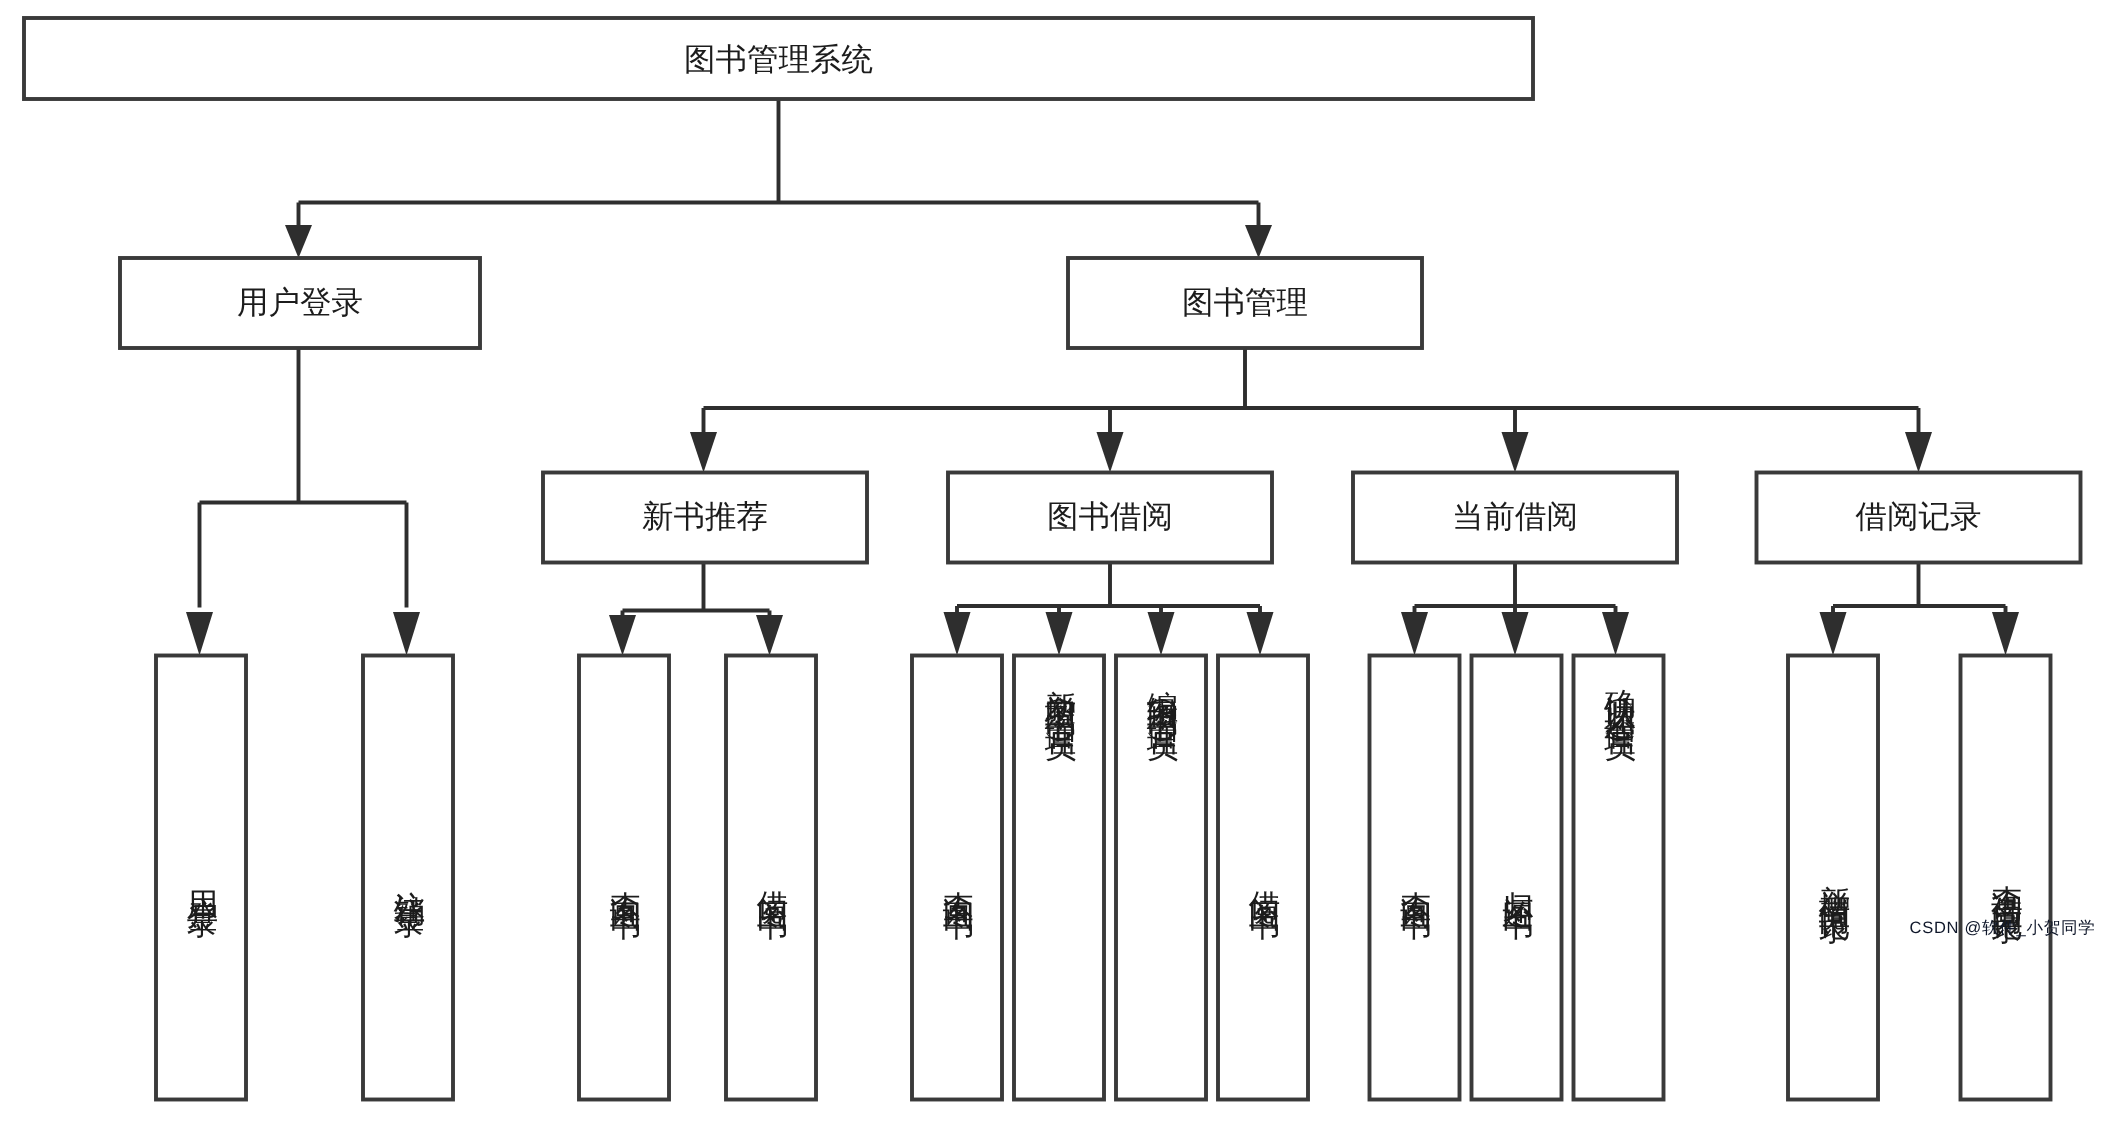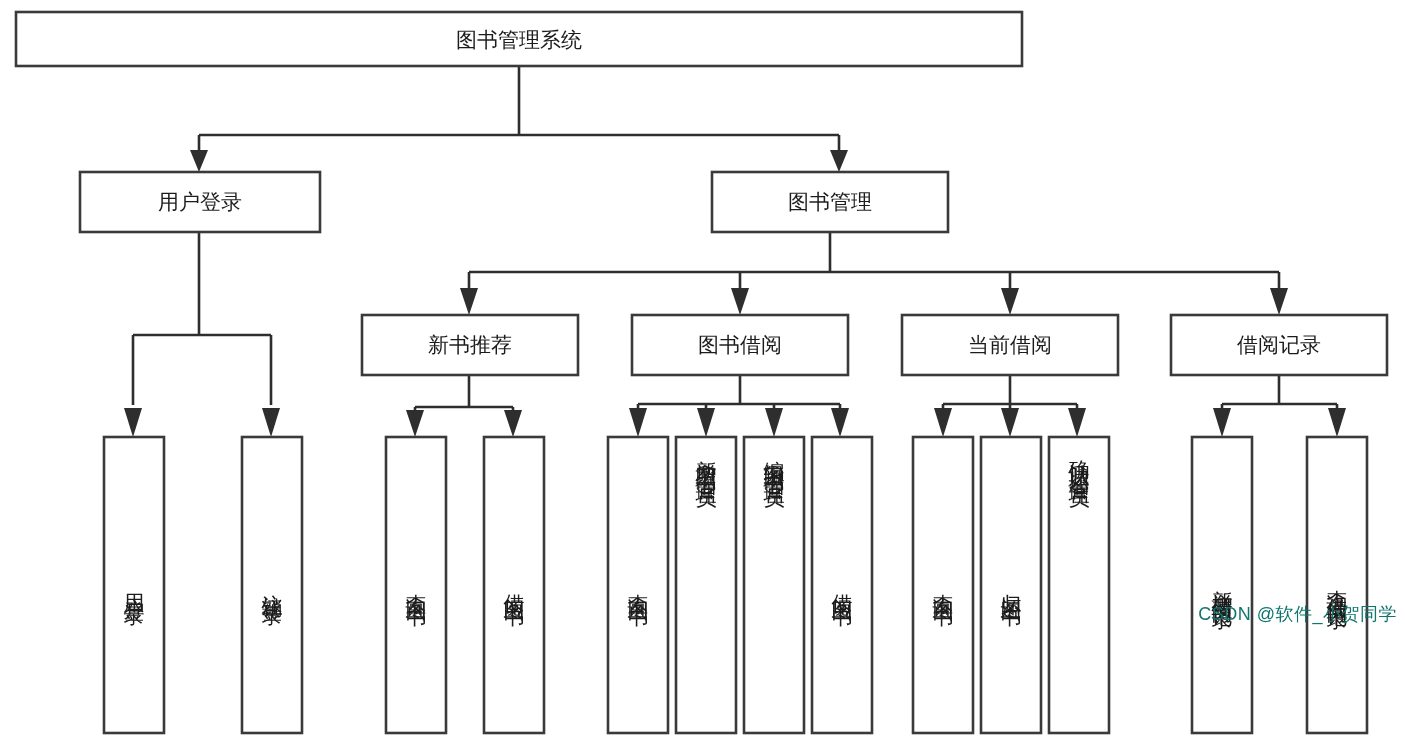--- a/index.html
+++ b/index.html
@@ -47,22 +47,22 @@
     font-size: 21px;
     fill: #1c1c1c;
     text-anchor: middle;
     dominant-baseline: middle;
   }
   .watermark {
     position: absolute;
     right: 8px;
     bottom: 6px;
     font-family: "Liberation Sans", "DejaVu Sans", sans-serif;
-    font-size: 18px;
-    color: #0f766e;
+    font-size: 11px;
+    color: #0f172a;
     letter-spacing: 0.5px;
     white-space: nowrap;
     user-select: none;
   }
 </style>
 </head>
 <body>
 
 <div id="diagram-root">
 

